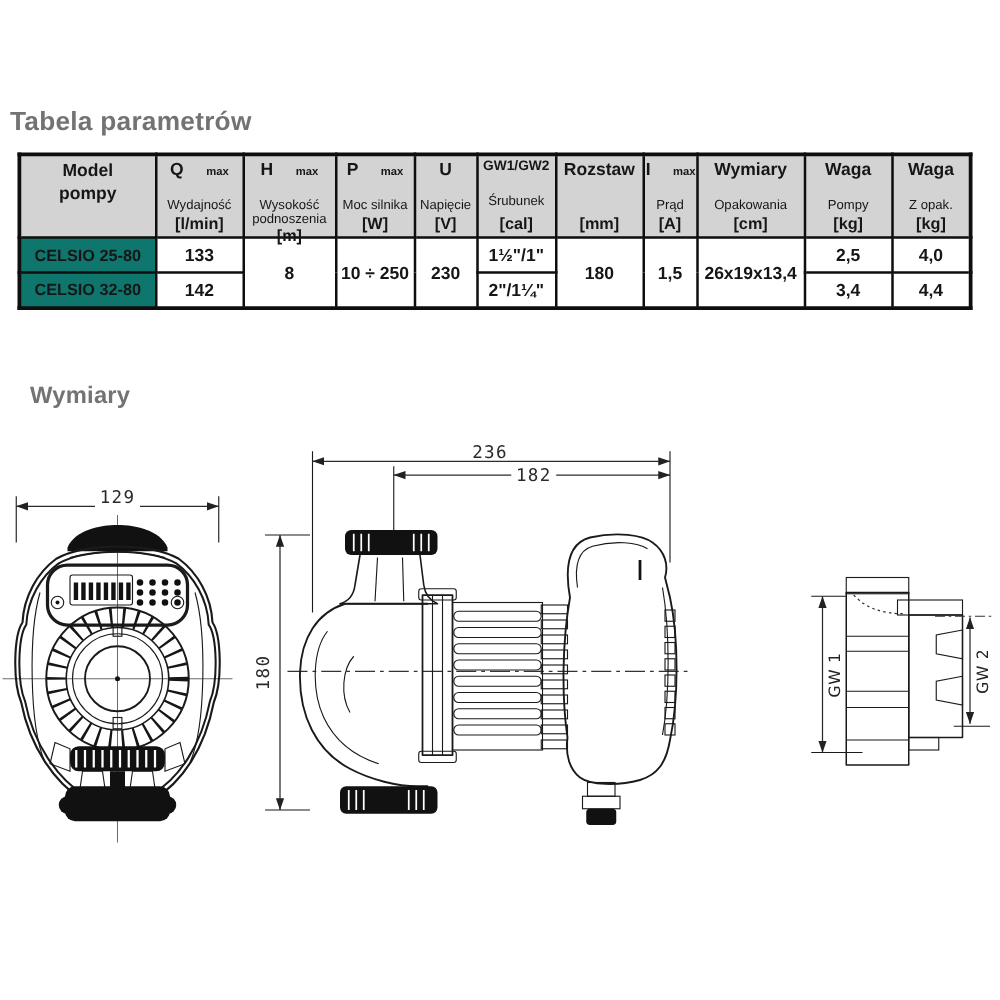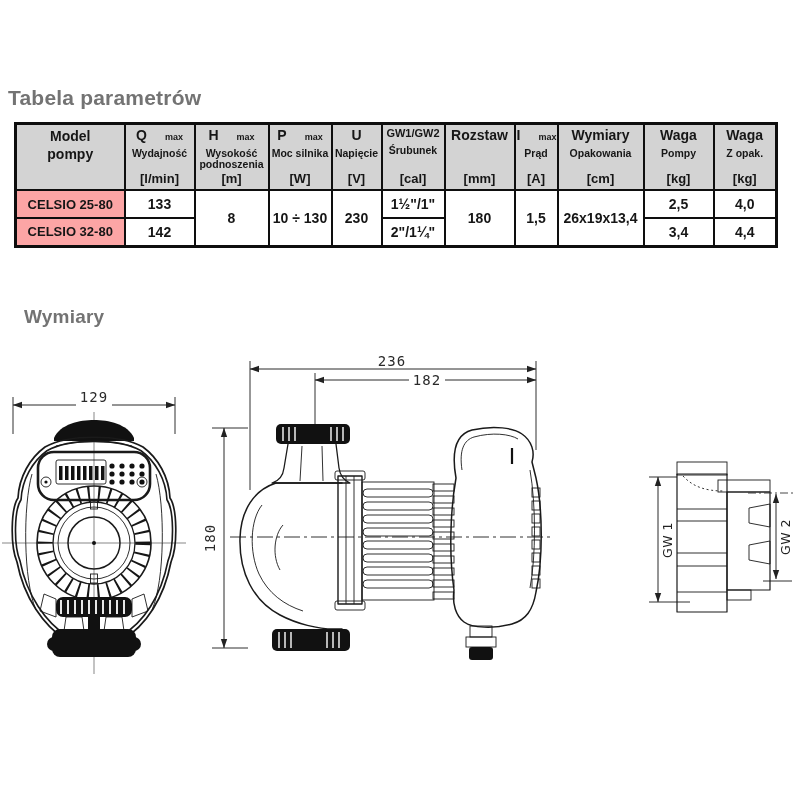--- a/index.html
+++ b/index.html
@@ -9,27 +9,27 @@
   #t-params{left:8px;top:86px;font-size:21px}
   #t-wym{left:24px;top:306px;font-size:19px}
 
   table.params{position:absolute;left:14px;top:122px;width:761px;table-layout:fixed;
                border-collapse:collapse;border:3px solid #0e0e0e}
   .params th,.params td{border:2px solid #0e0e0e;padding:0;text-align:center;vertical-align:middle}
   .params thead tr{height:64px}
   .params tbody tr{height:28px}
   .params th{background:#d3d3d3;font-weight:700}
   .params td{font-size:14px;font-weight:700;background:#fff}
-  .params td.model{background:#fca5a5;font-size:13px}
+  .params td.model{background:#0f766e;font-size:13px}
   .hwrap{display:flex;flex-direction:column;justify-content:space-between;height:58px;padding:3px 1px 3px}
   .modelwrap{display:flex;flex-direction:column;height:60px;font-size:14px;line-height:1.3}
   .sym{font-size:14px;line-height:1.05;white-space:nowrap}
   .sym .sup{font-size:9px;margin-left:18px}
   th.smallsym .sym{font-size:11px}
-  .nm{font-size:10.5px;font-weight:700;line-height:1.08;margin-top:5px}
+  .nm{font-size:10.5px;font-weight:400;line-height:1.08;margin-top:16px}
   .unit{font-size:13px}
 
   svg text{user-select:none}
   .ln{stroke:#1a1a1a;stroke-width:1.3;fill:none;stroke-linejoin:round;stroke-linecap:round}
   .lt{stroke:#1a1a1a;stroke-width:.9;fill:none}
   .cl{stroke:#555;stroke-width:.7;fill:none}
   .dim{stroke:#2a2a2a;stroke-width:1;fill:none}
   .blk{fill:#111;stroke:none}
   .wsl{stroke:#fff;stroke-width:1.8;fill:none}
   text.d{font-family:"DejaVu Sans Mono",monospace;font-size:14px;fill:#2a2a2a;letter-spacing:1px}
@@ -152,21 +152,21 @@
           <div class="unit">[kg]</div>
         </div>
       </th>
     </tr>
   </thead>
   <tbody>
     <tr>
       <td class="model">CELSIO 25-80</td>
       <td>133</td>
       <td rowspan="2">8</td>
-      <td rowspan="2">10 ÷ 130</td>
+      <td rowspan="2">10 ÷ 250</td>
       <td rowspan="2">230</td>
       <td>1½"/1"</td>
       <td rowspan="2">180</td>
       <td rowspan="2">1,5</td>
       <td rowspan="2">26x19x13,4</td>
       <td>2,5</td>
       <td>4,0</td>
     </tr>
     <tr>
       <td class="model">CELSIO 32-80</td>

